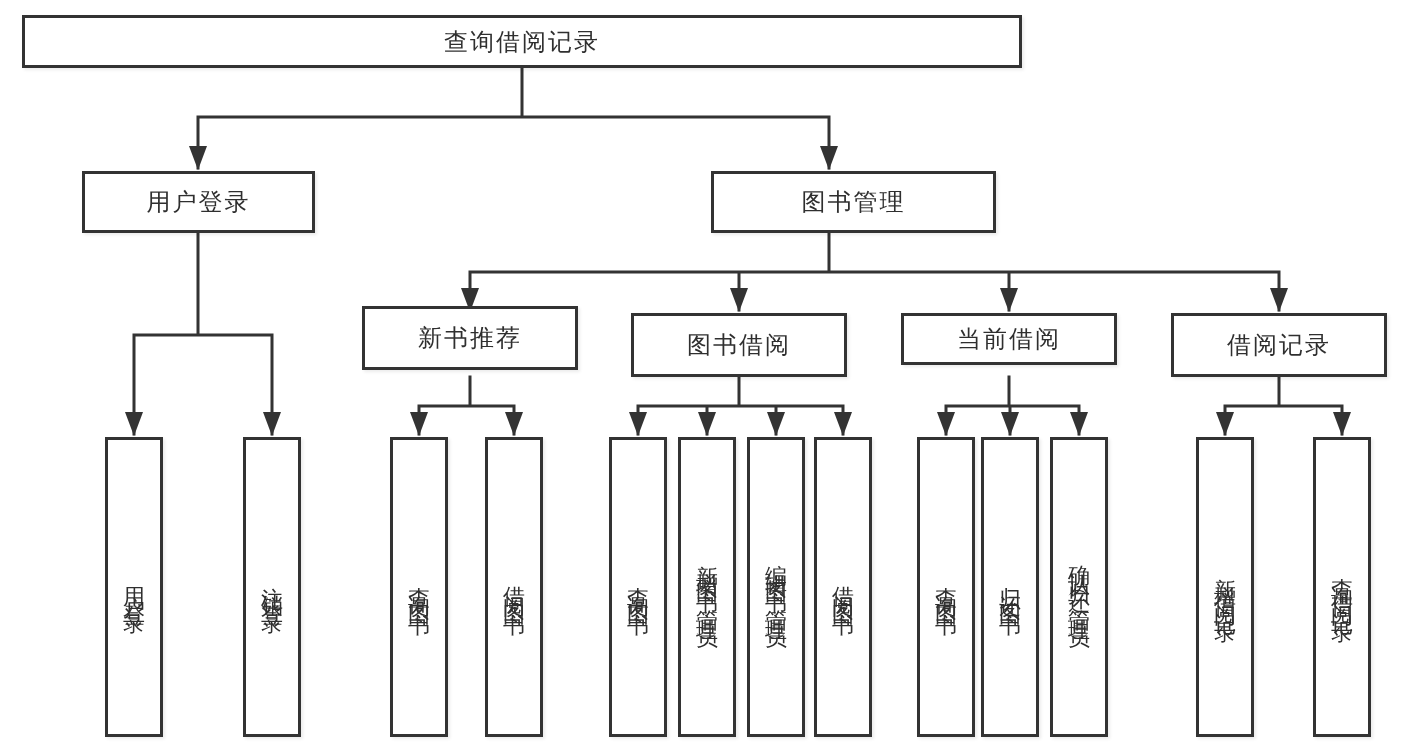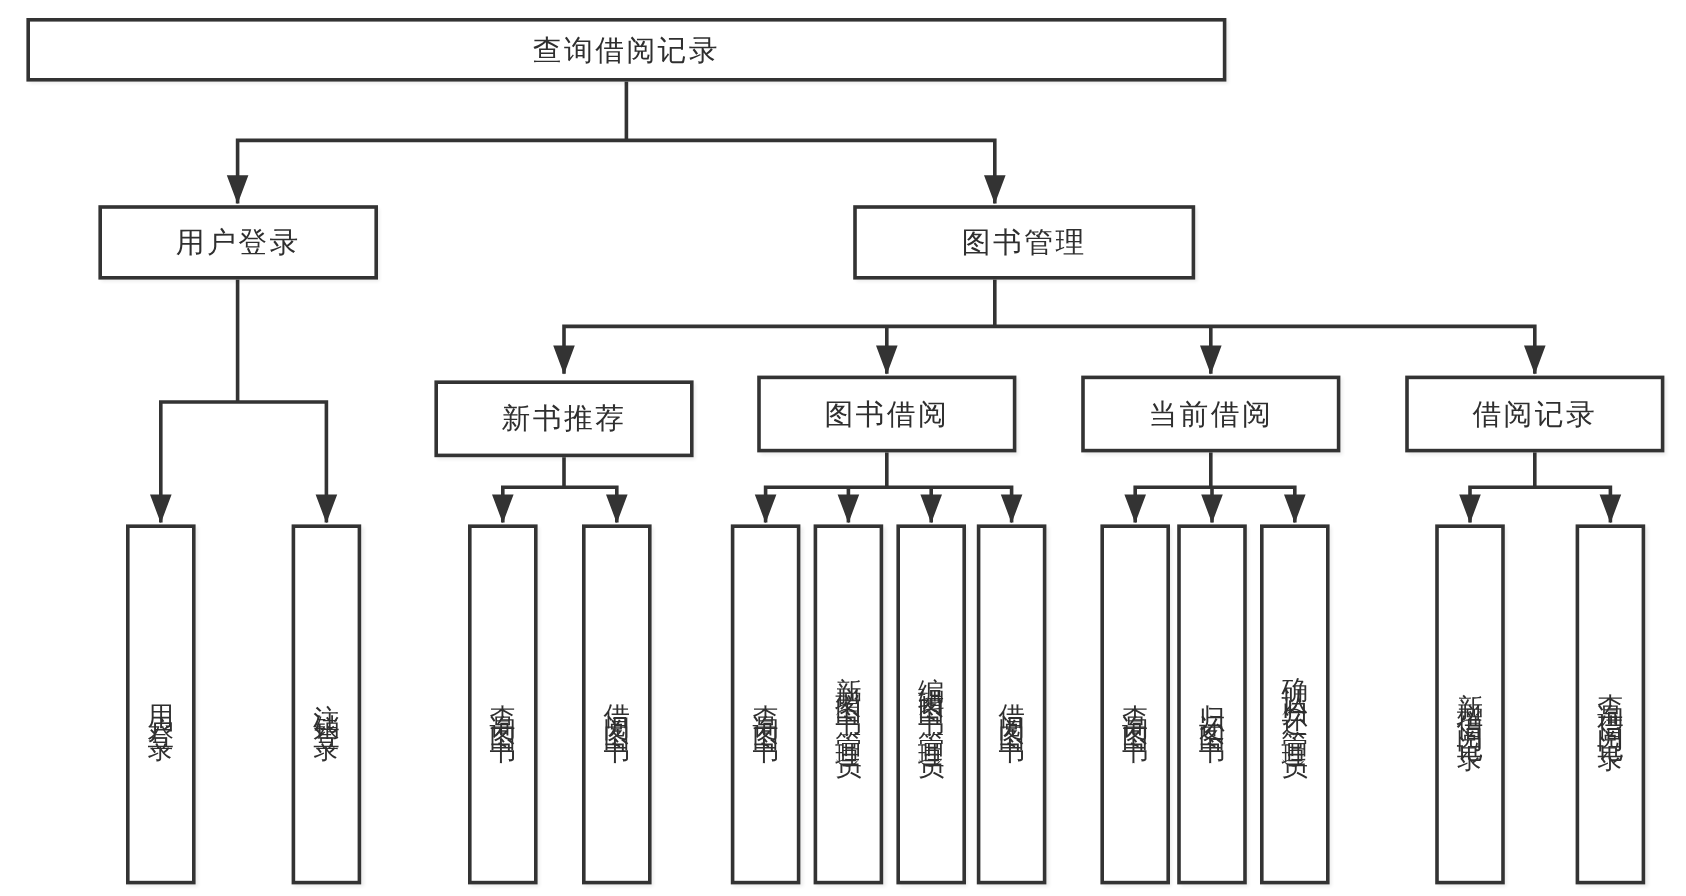--- a/index.html
+++ b/index.html
@@ -114,27 +114,27 @@
     <span>查询借阅记录</span>
   </div>
 
   <div class="box hbox" style="left:82px; top:171px; width:233px; height:62px;">
     <span>用户登录</span>
   </div>
   <div class="box hbox" style="left:711px; top:171px; width:285px; height:62px;">
     <span>图书管理</span>
   </div>
 
-  <div class="box hbox" style="left:362px; top:317px; width:216px; height:64px;">
+  <div class="box hbox" style="left:362px; top:306px; width:216px; height:64px;">
     <span>新书推荐</span>
   </div>
   <div class="box hbox" style="left:631px; top:313px; width:216px; height:64px;">
     <span>图书借阅</span>
   </div>
-  <div class="box hbox" style="left:901px; top:313px; width:216px; height:64px;">
+  <div class="box hbox" style="left:901px; top:313px; width:216px; height:52px;">
     <span>当前借阅</span>
   </div>
   <div class="box hbox" style="left:1171px; top:313px; width:216px; height:64px;">
     <span>借阅记录</span>
   </div>
 
   <div class="box vbox" style="left:105px;">
     <span>用户登录</span>
   </div>
   <div class="box vbox" style="left:243px;">

